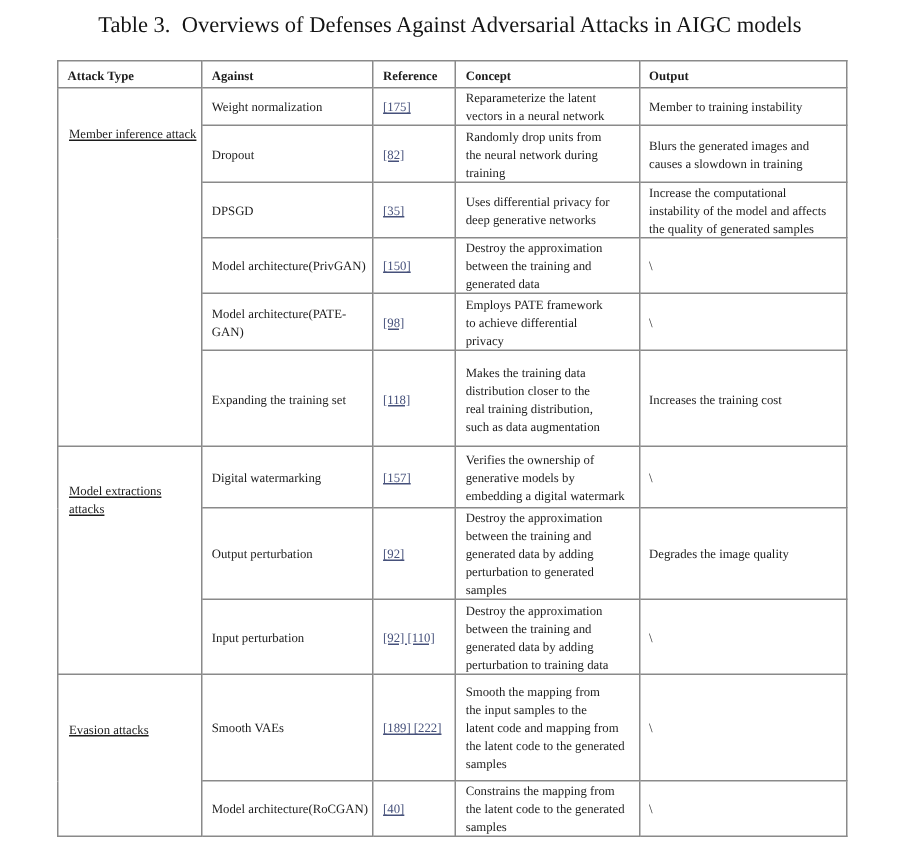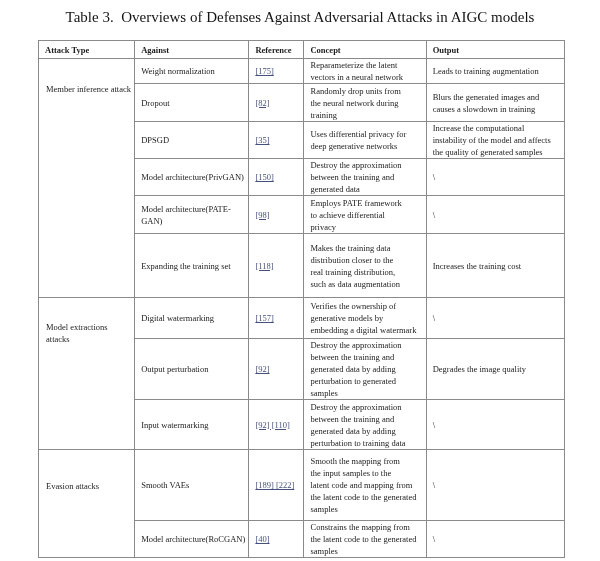--- a/index.html
+++ b/index.html
@@ -25,21 +25,21 @@
     text-align:left;overflow:hidden;color:#1c1c1c;
   }
   th{font-weight:bold;}
   tr.hrow{height:18px;}
   tr.r1{height:25px;} tr.r2{height:38px;} tr.r3{height:36px;}
   tr.r4{height:37px;} tr.r5{height:38px;} tr.r6{height:64px;}
   tr.r7{height:41px;} tr.r8{height:48px;} tr.r9{height:50px;}
   tr.r10{height:71px;} tr.r11{height:36px;}
   td.multi{white-space:pre-line;}
   td.ref{color:#46517b;text-decoration:underline;}
-  td.attack{vertical-align:top;padding-left:7px;}
+  td.attack{vertical-align:top;padding-left:7px;text-decoration:underline;}
   td.attack.a1{padding-top:24px;}
   td.attack.a2{padding-top:23px;}
   td.attack.a3{padding-top:30px;}
 </style>
 </head>
 <body>
 
 <div>
   <div class="caption">Table 3.  Overviews of Defenses Against Adversarial Attacks in AIGC models</div>
 
@@ -61,21 +61,21 @@
       </tr>
     </thead>
     <tbody>
 
       <tr class="r1">
         <td class="attack a1" rowspan="6">Member inference attack</td>
         <td>Weight normalization</td>
         <td class="ref">[175]</td>
         <td class="multi">Reparameterize the latent
 vectors in a neural network</td>
-        <td class="multi">Leads to training augmentation</td>
+        <td class="multi">Member to training instability</td>
       </tr>
       <tr class="r2">
         <td>Dropout</td>
         <td class="ref">[82]</td>
         <td class="multi">Randomly drop units from
 the neural network during
 training</td>
         <td class="multi">Blurs the generated images and
 causes a slowdown in training</td>
       </tr>
@@ -126,21 +126,21 @@
       <tr class="r8">
         <td>Output perturbation</td>
         <td class="ref">[92]</td>
         <td class="multi">Destroy the approximation
 between the training and
 generated data by adding
 perturbation to generated samples</td>
         <td class="multi">Degrades the image quality</td>
       </tr>
       <tr class="r9">
-        <td>Input watermarking</td>
+        <td>Input perturbation</td>
         <td class="ref">[92] [110]</td>
         <td class="multi">Destroy the approximation
 between the training and
 generated data by adding
 perturbation to training data</td>
         <td class="multi">\</td>
       </tr>
 
       <tr class="r10">
         <td class="attack a3" rowspan="2">Evasion attacks</td>

